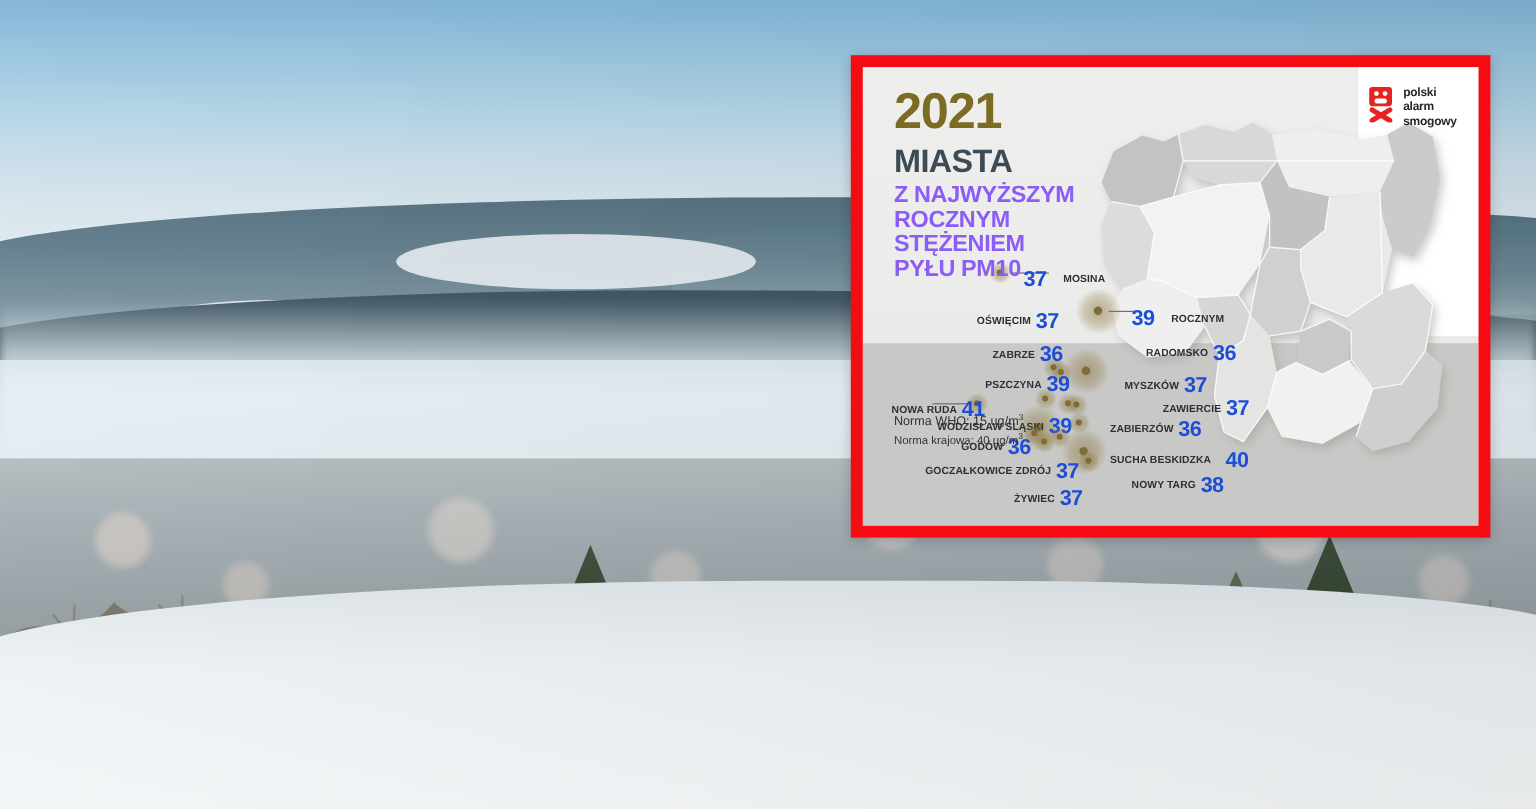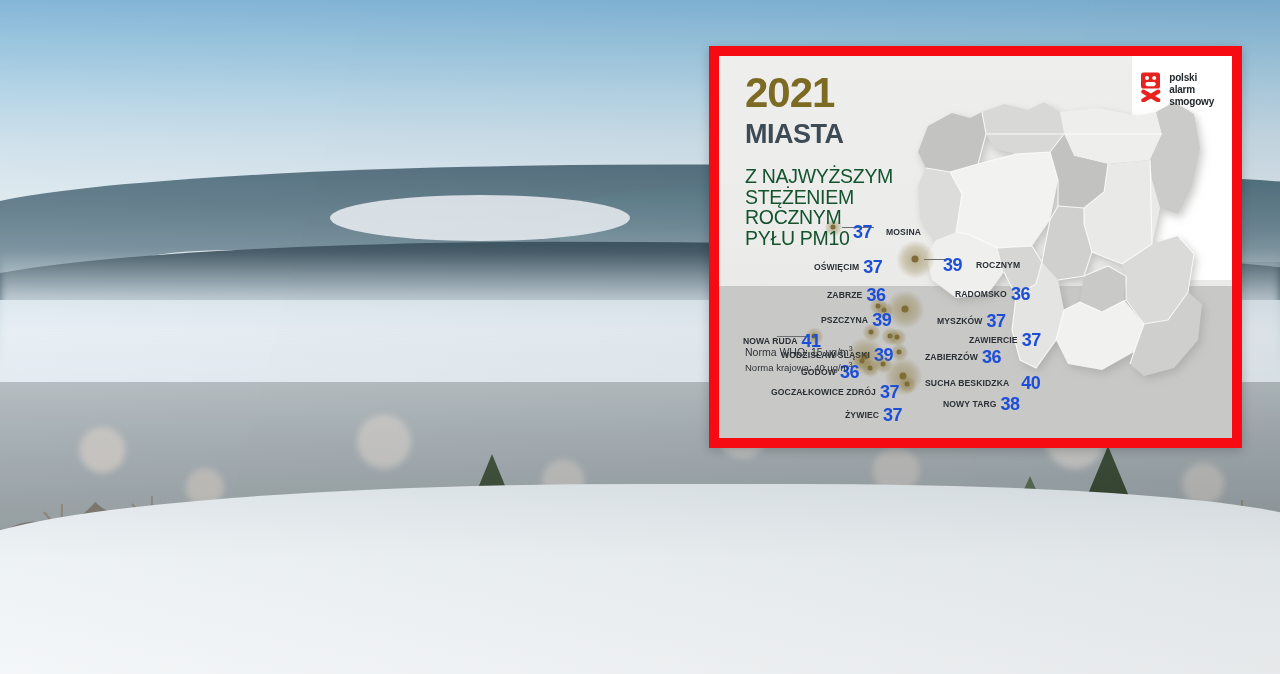--- a/index.html
+++ b/index.html
@@ -115,23 +115,23 @@
   .year {
     font-size: 42px; font-weight: 700; letter-spacing: -1px;
     color: #7d6a23; line-height: 1; font-family: "Liberation Sans", sans-serif;
   }
   .t-miasta {
     margin-top: 7px;
     font-size: 27px; font-weight: 700; letter-spacing: -.5px; line-height: 1;
     color: #3d4b57;
   }
   .t-rest {
-    margin-top: 18px;
-    font-size: 19.5px; font-weight: 400; line-height: 1.06; letter-spacing: -.3px;
-    color: #14532d;
+    margin-top: 4px;
+    font-size: 19.5px; font-weight: 700; line-height: 1.06; letter-spacing: -.3px;
+    color: #8b5cf6;
   }
   .t-rest div { white-space: nowrap; }
 
   .norms {
     position: absolute; left: 26px; top: 288px; z-index: 6;
     color: #2e3338; line-height: 1.45;
   }
   .norms .n1 { font-size: 10.5px; }
   .norms .n2 { font-size: 9.5px; }
   .norms sup { font-size: 7px; vertical-align: super; }
@@ -300,22 +300,22 @@
             <path d="M232,256 L222,284 L218,296"></path>
           </g>
         </svg>
       </div>
 
       <div class="leftcol">
         <div class="year">2021</div>
         <div class="t-miasta">MIASTA</div>
         <div class="t-rest">
           <div>Z NAJWYŻSZYM</div>
+          <div>ROCZNYM</div>
           <div>STĘŻENIEM</div>
-          <div>ROCZNYM</div>
           <div>PYŁU PM10</div>
         </div>
       </div>
 
       <div class="norms">
         <div class="n1"><span>Norma WHO: 15 ug/m</span><sup>3</sup></div>
         <div class="n2"><span>Norma krajowa: 40 ug/m</span><sup>3</sup></div>
       </div>
 
       <div class="logo">

